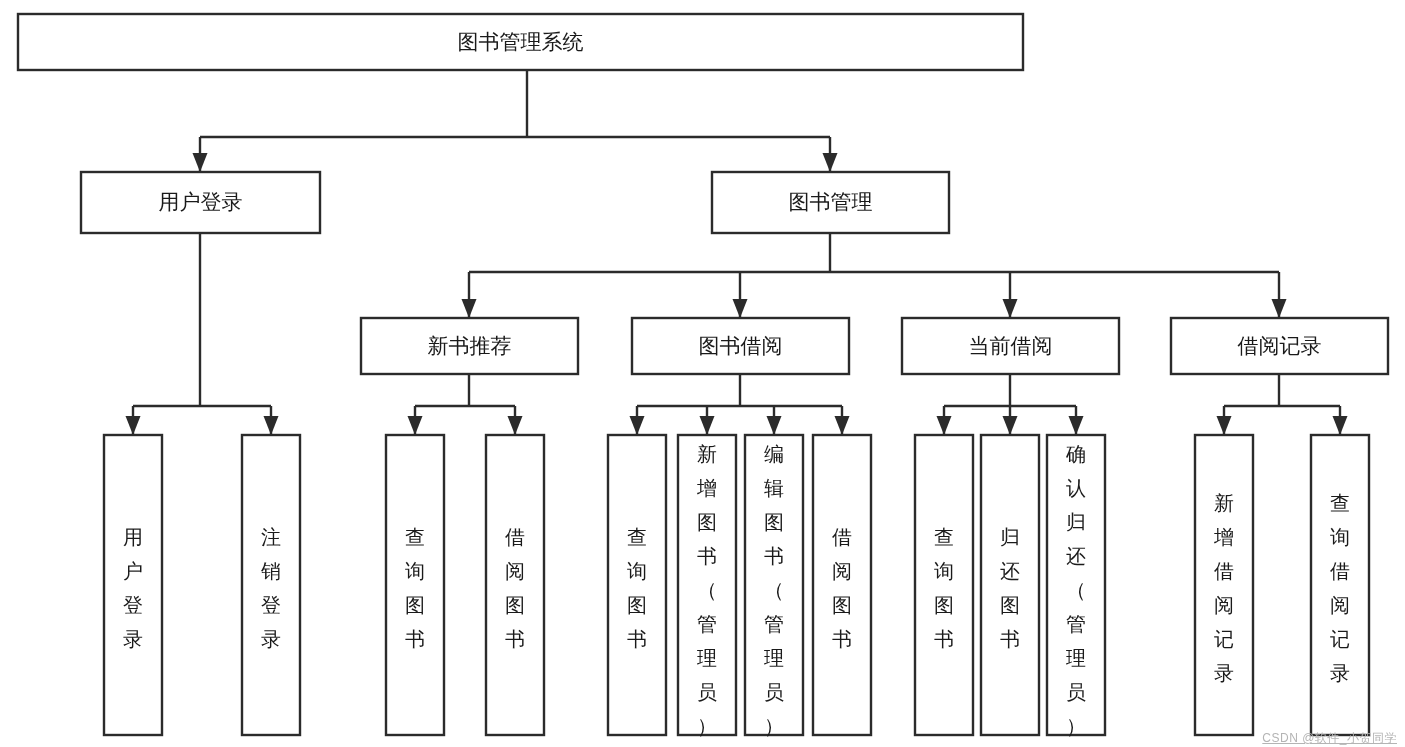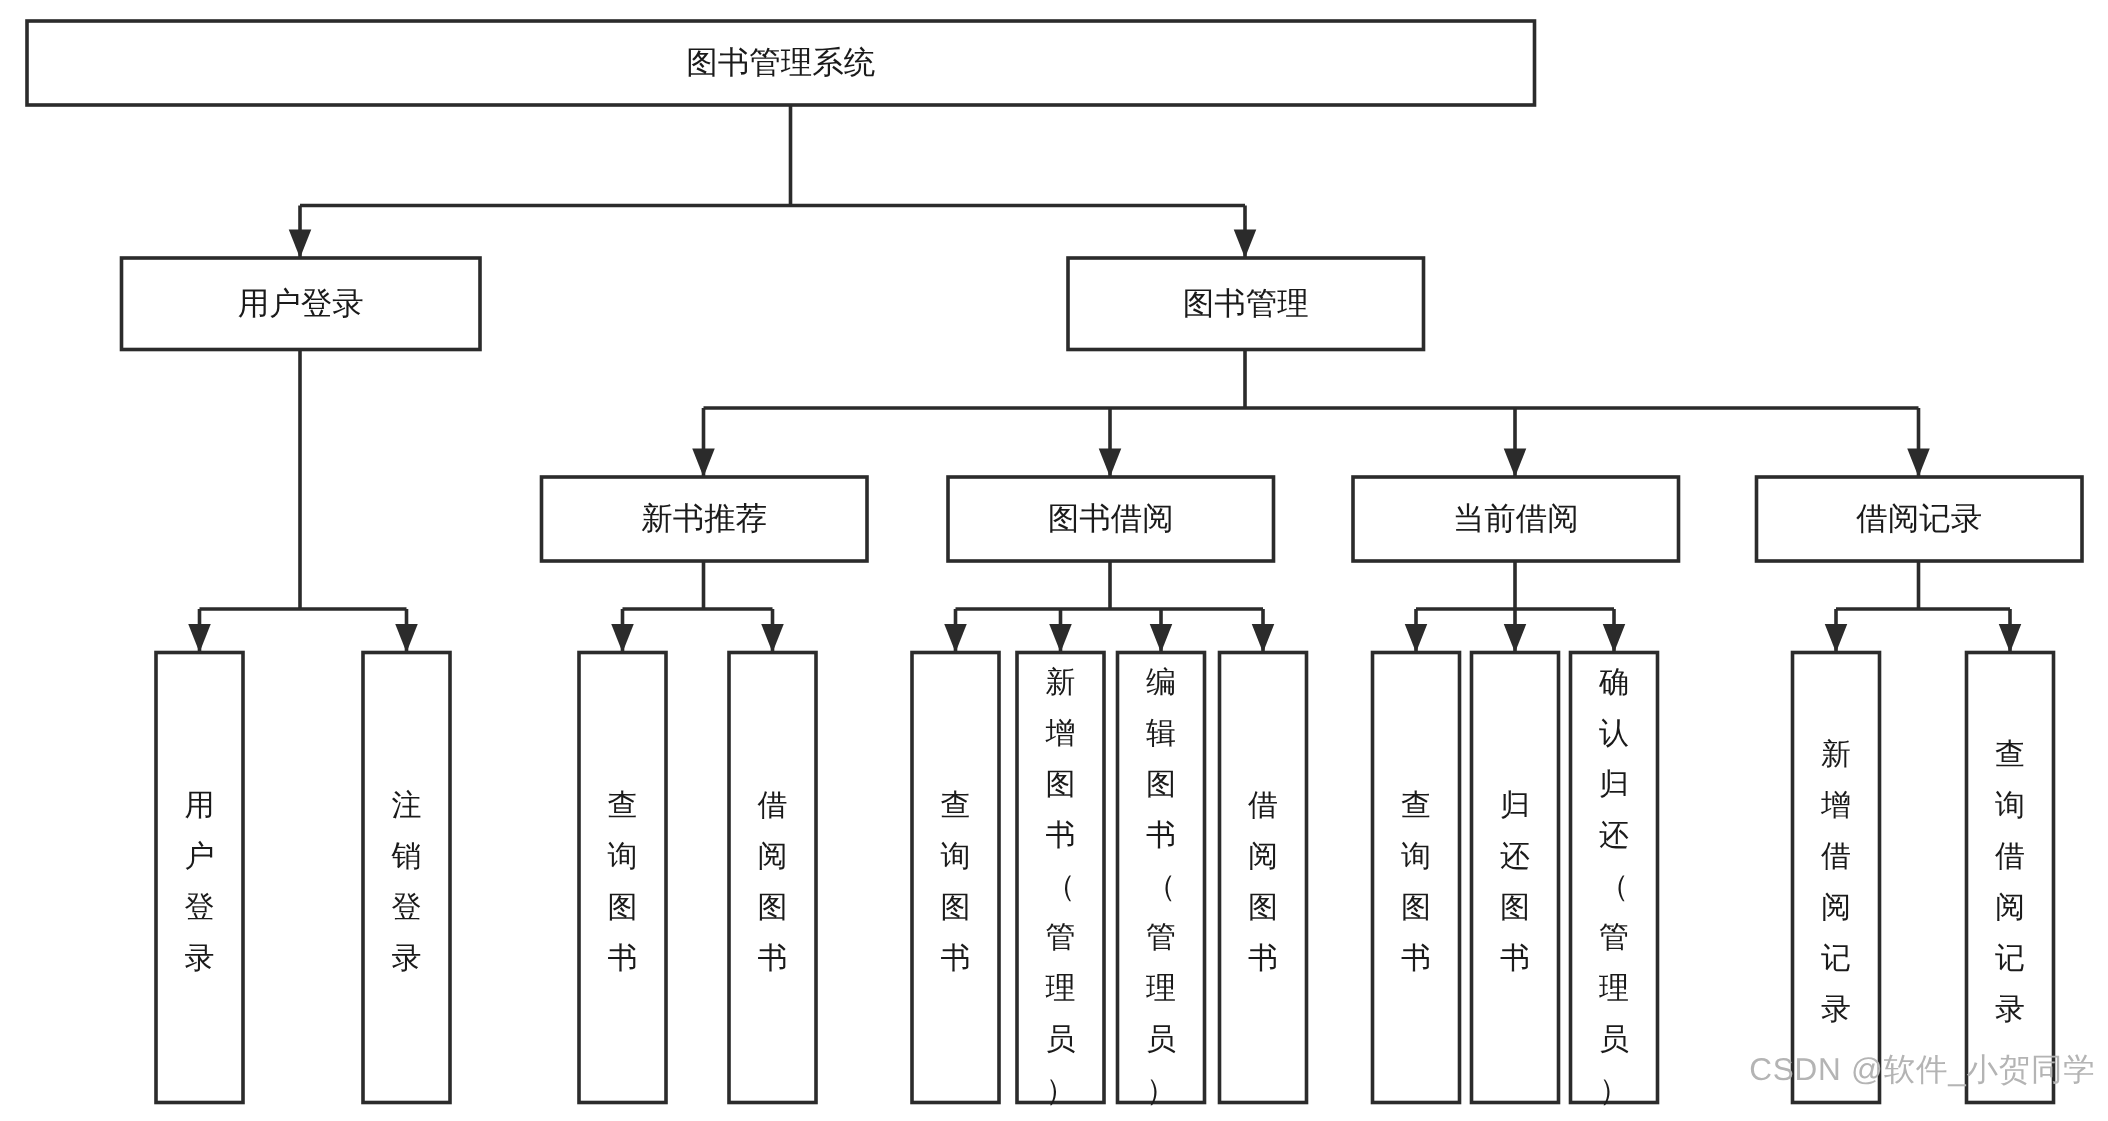--- a/index.html
+++ b/index.html
@@ -55,28 +55,29 @@
     fill: none;
     stroke-linecap: butt;
   }
   .connector-arrow {
     fill: #2b2b2b;
     stroke: none;
   }
   .watermark-text {
     position: absolute;
     right: 8px;
-    bottom: 20px;
-    font-family: "Liberation Sans", "DejaVu Sans", sans-serif;
-    font-size: 21px;
+    bottom: 0;
+    font-family: "Liberation Sans", "DejaVu Sans", sans-serif;
+    font-size: 12px;
     color: #b4b4b4;
     letter-spacing: 0.5px;
     user-select: none;
     pointer-events: none;
     white-space: nowrap;
+    text-decoration: underline;
   }
 </style>
 </head>
 <body>
 
 <div id="diagram-root">
   <svg class="diagram-canvas" id="diagram-canvas" viewBox="0 0 1405 747" xmlns="http://www.w3.org/2000/svg">
       <g>
         <g>
           <line x1="527" y1="70" x2="527" y2="137" class="connector-line"></line>

